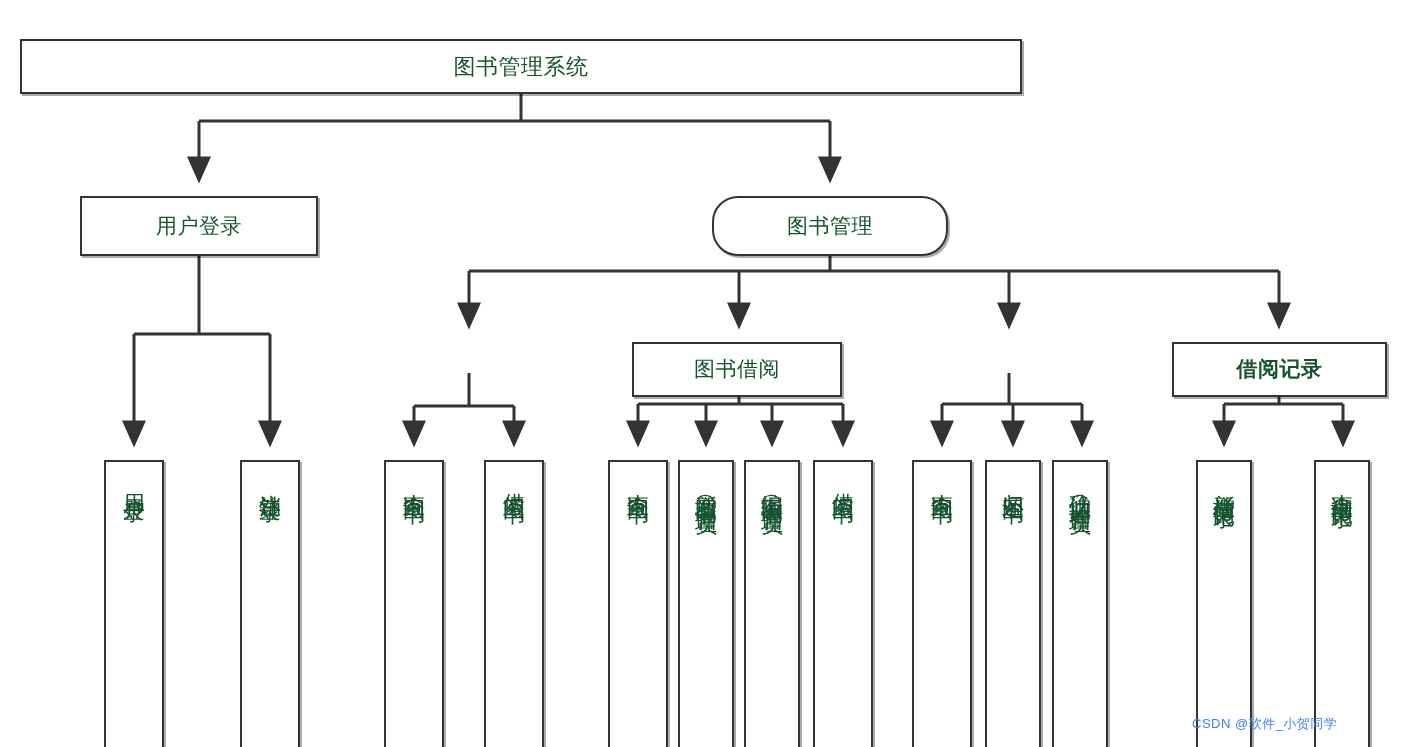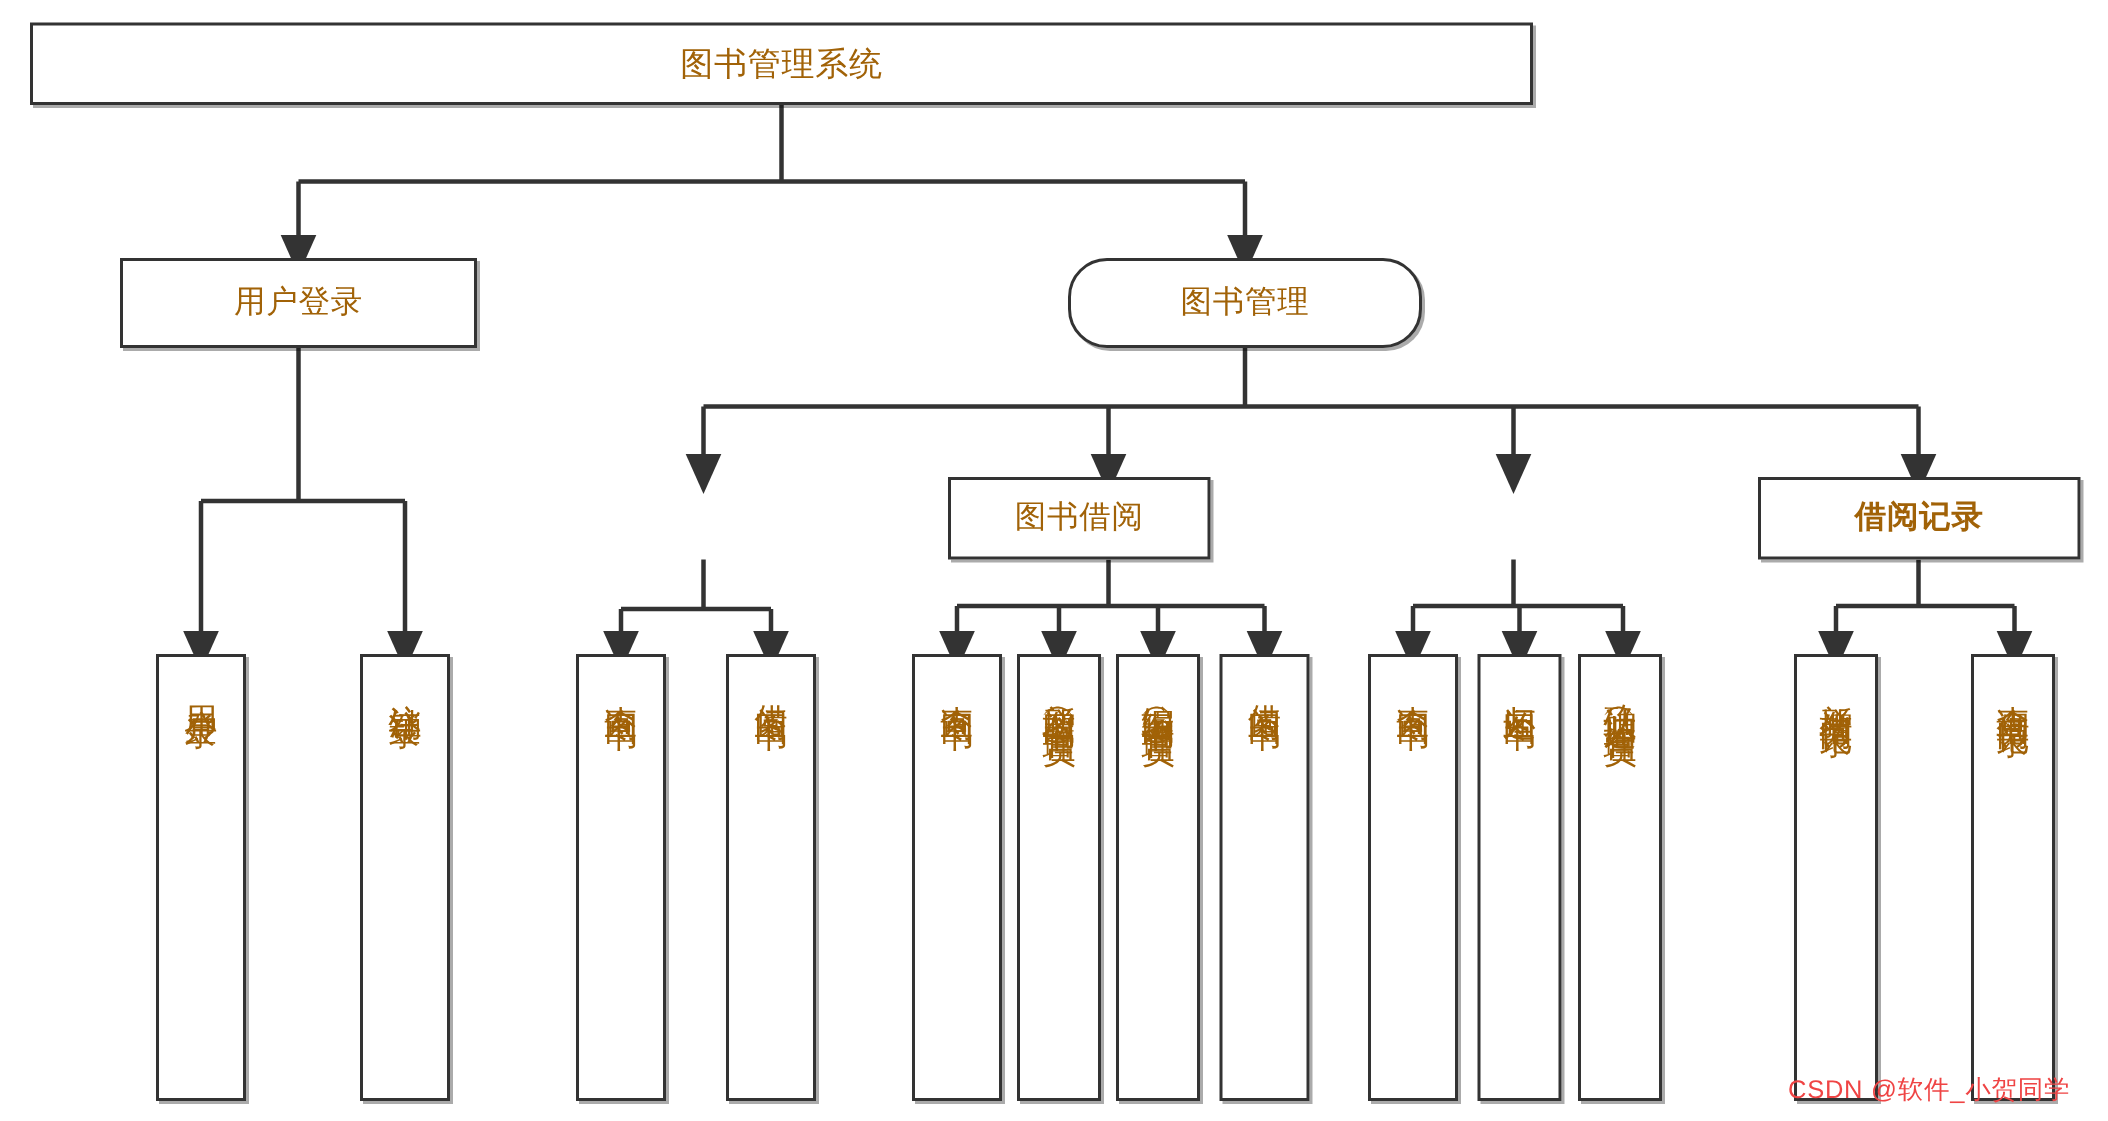--- a/index.html
+++ b/index.html
@@ -27,21 +27,22 @@
   }
   .node {
     position: absolute;
     box-sizing: border-box;
     background: #ffffff;
     border: 2px solid #333333;
     box-shadow: 2px 2px 0 rgba(0,0,0,0.33);
     display: flex;
     align-items: center;
     justify-content: center;
-    color: #a16207;
+    color: #14532d;
+    margin-top: 24px;
   }
   .node .label {
     display: block;
     text-align: center;
     line-height: 1.34;
     letter-spacing: 0.5px;
     white-space: nowrap;
   }
   .node.horizontal .label {
     font-size: 21px;
@@ -55,22 +56,22 @@
   }
   .node.vertical .label {
     writing-mode: vertical-rl;
     text-orientation: upright;
     font-size: 22px;
     letter-spacing: 3px;
     line-height: 1;
   }
   #watermark {
     position: absolute;
-    color: #ef4444;
-    font-size: 17px;
+    color: #3b82f6;
+    font-size: 13px;
     white-space: nowrap;
     letter-spacing: 0.5px;
   }
 </style>
 </head>
 <body>
 
 <div id="canvas">
 
   <svg id="edges" viewBox="0 0 1405 747" width="1405" height="747">
@@ -127,21 +128,21 @@
     <span class="label">图书管理系统</span>
   </div>
 
   <div class="node horizontal" style="left:80px; top:172px; width:238px; height:60px;">
     <span class="label">用户登录</span>
   </div>
   <div class="node horizontal" style="left:712px; top:172px; width:236px; height:60px;border-radius:26px;">
     <span class="label">图书管理</span>
   </div>
 
-  <div class="node horizontal" style="left:632px; top:318px; width:175px; height:55px;">
+  <div class="node horizontal" style="left:632px; top:318px; width:210px; height:55px;">
     <span class="label">图书借阅</span>
   </div>
   <div class="node horizontal" style="left:1172px; top:318px; width:215px; height:55px;font-weight:bold;">
     <span class="label">借阅记录</span>
   </div>
 
   <div class="node vertical" style="left:104px; top:436px; width:60px; height:298px;">
     <span class="label">用户登录</span>
   </div>
   <div class="node vertical" style="left:240px; top:436px; width:60px; height:298px;">

